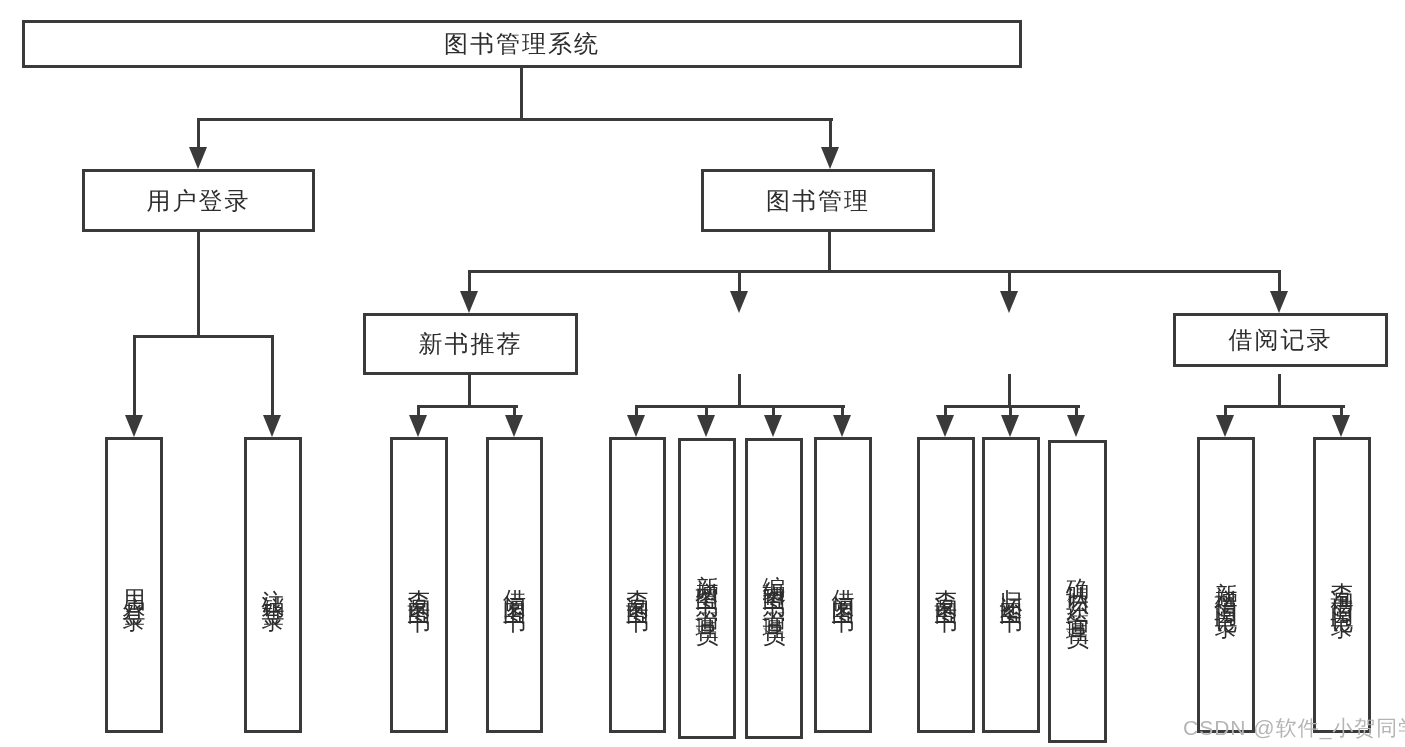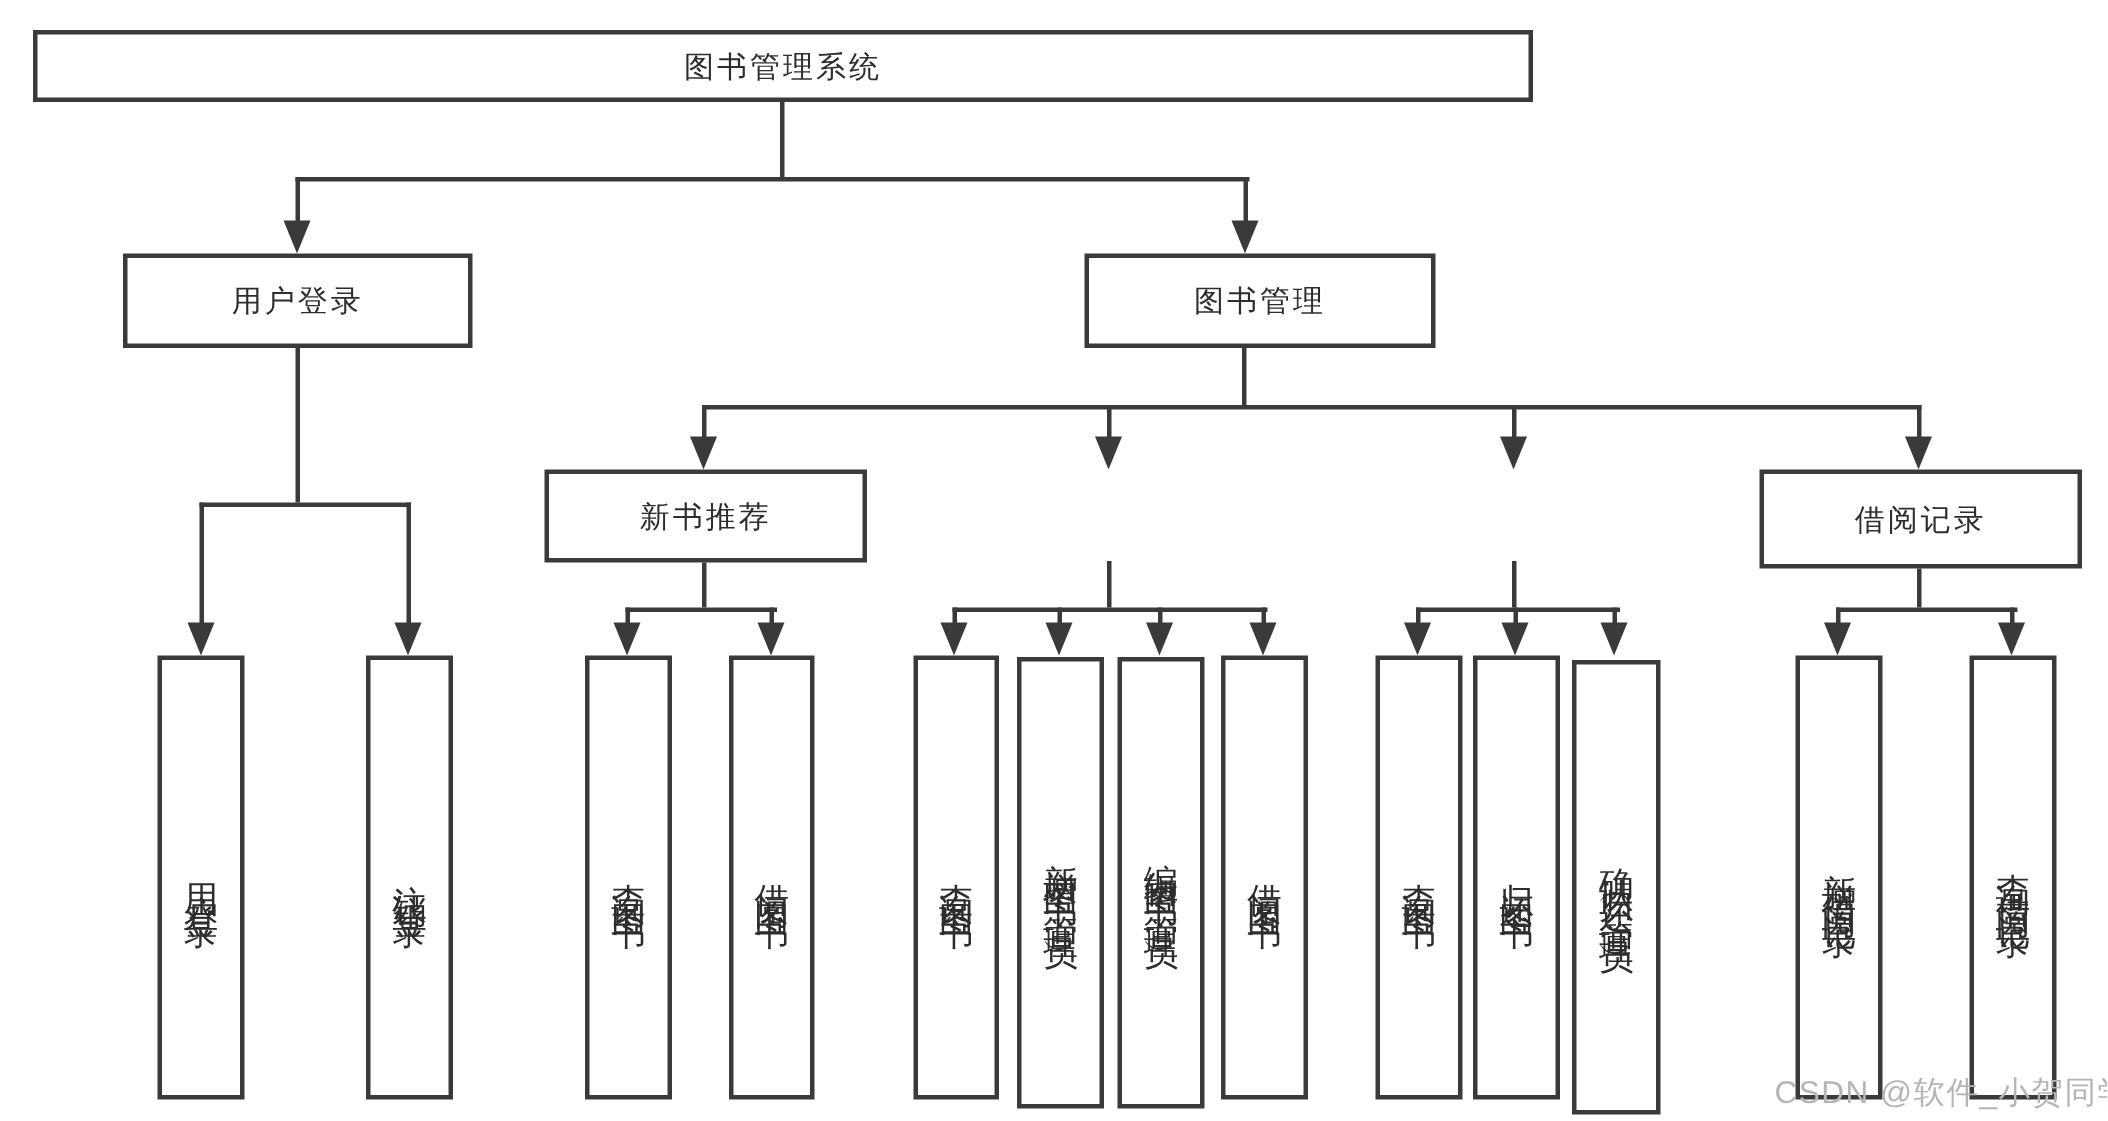--- a/index.html
+++ b/index.html
@@ -11,21 +11,21 @@
   html,body{margin:0;padding:0;background:var(--bg);}
   .canvas{
     position:relative;width:1405px;height:747px;background:var(--bg);
     font-family:"Liberation Sans","DejaVu Sans",sans-serif;color:var(--ink);
     overflow:hidden;
   }
   .node{
     position:absolute;box-sizing:border-box;background:var(--bg);
     border:3px solid var(--line);
     display:flex;align-items:center;justify-content:center;
-    font-size:20px;letter-spacing:2px;color:var(--ink);
+    font-size:24px;letter-spacing:2px;color:var(--ink);
     z-index:2;
   }
   .vnode{
     writing-mode:vertical-rl;text-orientation:mixed;
     font-size:23px;letter-spacing:7px;line-height:1;
   }
   .hline,.vline{position:absolute;background:var(--line);z-index:1;}
   .hline{height:3px;}
   .vline{width:3px;}
   .arrow{
@@ -46,42 +46,42 @@
   <div class="node" style="left:22px;top:20px;width:1000px;height:48px;">图书管理系统</div>
 
   <div class="vline" style="left:520px;top:67px;height:51px;"></div>
   <div class="hline" style="left:197px;top:118px;width:636px;"></div>
   <div class="vline" style="left:197px;top:118px;height:32px;"></div>
   <div class="vline" style="left:829px;top:118px;height:32px;"></div>
   <div class="arrow" style="left:189px;top:147px;"></div>
   <div class="arrow" style="left:821px;top:147px;"></div>
 
   <div class="node" style="left:82px;top:169px;width:233px;height:63px;">用户登录</div>
-  <div class="node" style="left:723px;top:169px;width:234px;height:63px;">图书管理</div>
+  <div class="node" style="left:701px;top:169px;width:234px;height:63px;">图书管理</div>
 
   <div class="vline" style="left:197px;top:231px;height:104px;"></div>
   <div class="hline" style="left:133px;top:335px;width:141px;"></div>
   <div class="vline" style="left:133px;top:335px;height:83px;"></div>
   <div class="vline" style="left:271px;top:335px;height:83px;"></div>
   <div class="arrow" style="left:125px;top:415px;"></div>
   <div class="arrow" style="left:263px;top:415px;"></div>
 
   <div class="vline" style="left:828px;top:231px;height:39px;"></div>
   <div class="hline" style="left:468px;top:270px;width:813px;"></div>
   <div class="vline" style="left:468px;top:270px;height:24px;"></div>
   <div class="vline" style="left:738px;top:270px;height:24px;"></div>
   <div class="vline" style="left:1008px;top:270px;height:24px;"></div>
   <div class="vline" style="left:1278px;top:270px;height:24px;"></div>
   <div class="arrow" style="left:460px;top:291px;"></div>
   <div class="arrow" style="left:730px;top:291px;"></div>
   <div class="arrow" style="left:1000px;top:291px;"></div>
   <div class="arrow" style="left:1270px;top:291px;"></div>
 
   <div class="node" style="left:363px;top:313px;width:215px;height:62px;">新书推荐</div>
-  <div class="node" style="left:1173px;top:313px;width:215px;height:66px;">借阅记录</div>
+  <div class="node" style="left:1173px;top:313px;width:215px;height:54px;">借阅记录</div>
 
   <div class="vline" style="left:468px;top:374px;height:31px;"></div>
   <div class="hline" style="left:417px;top:405px;width:101px;"></div>
   <div class="vline" style="left:417px;top:405px;height:13px;"></div>
   <div class="vline" style="left:513px;top:405px;height:13px;"></div>
   <div class="arrow" style="left:409px;top:415px;"></div>
   <div class="arrow" style="left:505px;top:415px;"></div>
 
   <div class="vline" style="left:738px;top:374px;height:31px;"></div>
   <div class="hline" style="left:635px;top:405px;width:210px;"></div>

